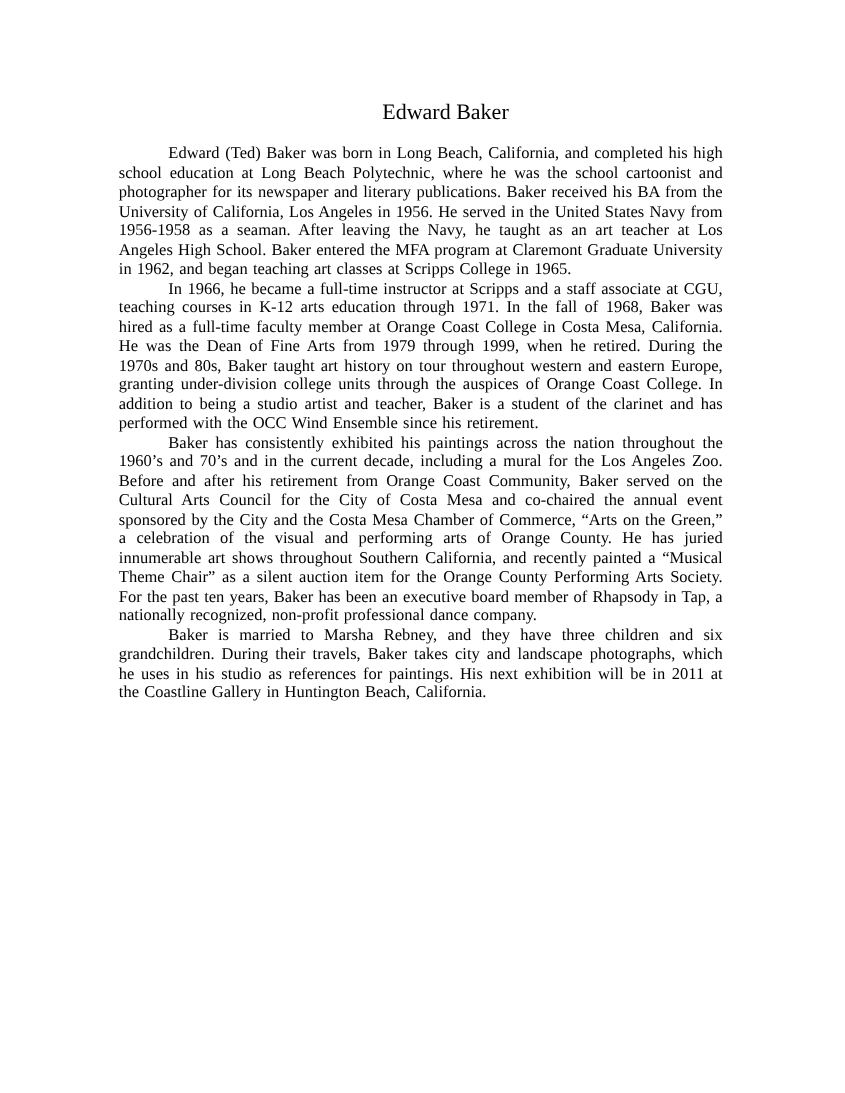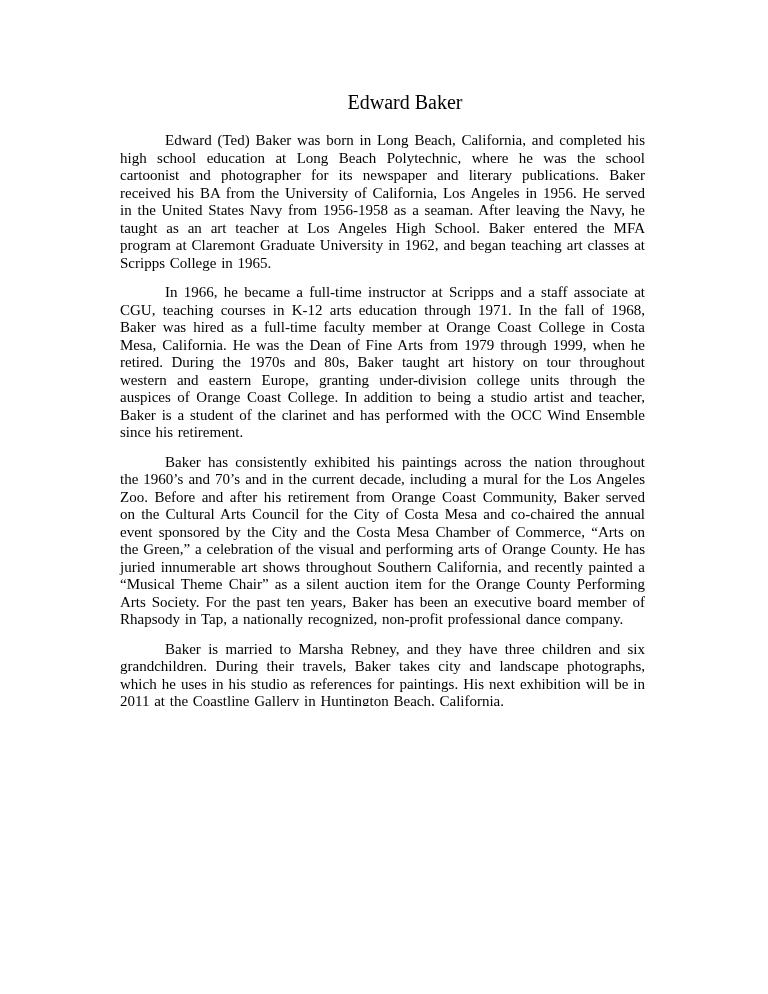--- a/index.html
+++ b/index.html
@@ -21,21 +21,21 @@
   .doc-title {
     margin: 0 0 18px 0;
     font-size: 20px;
     line-height: 24px;
     font-weight: normal;
     text-align: center;
     text-indent: 45px; 
     white-space: nowrap;
   }
   .doc-para {
-    margin: 12px;
+    margin: 0;
     font-size: 15px;
     line-height: 17.5px;
     text-align: justify;
     text-indent: 45px;
     word-spacing: 1px;
   }
 </style>
 </head>
 <body>
 

